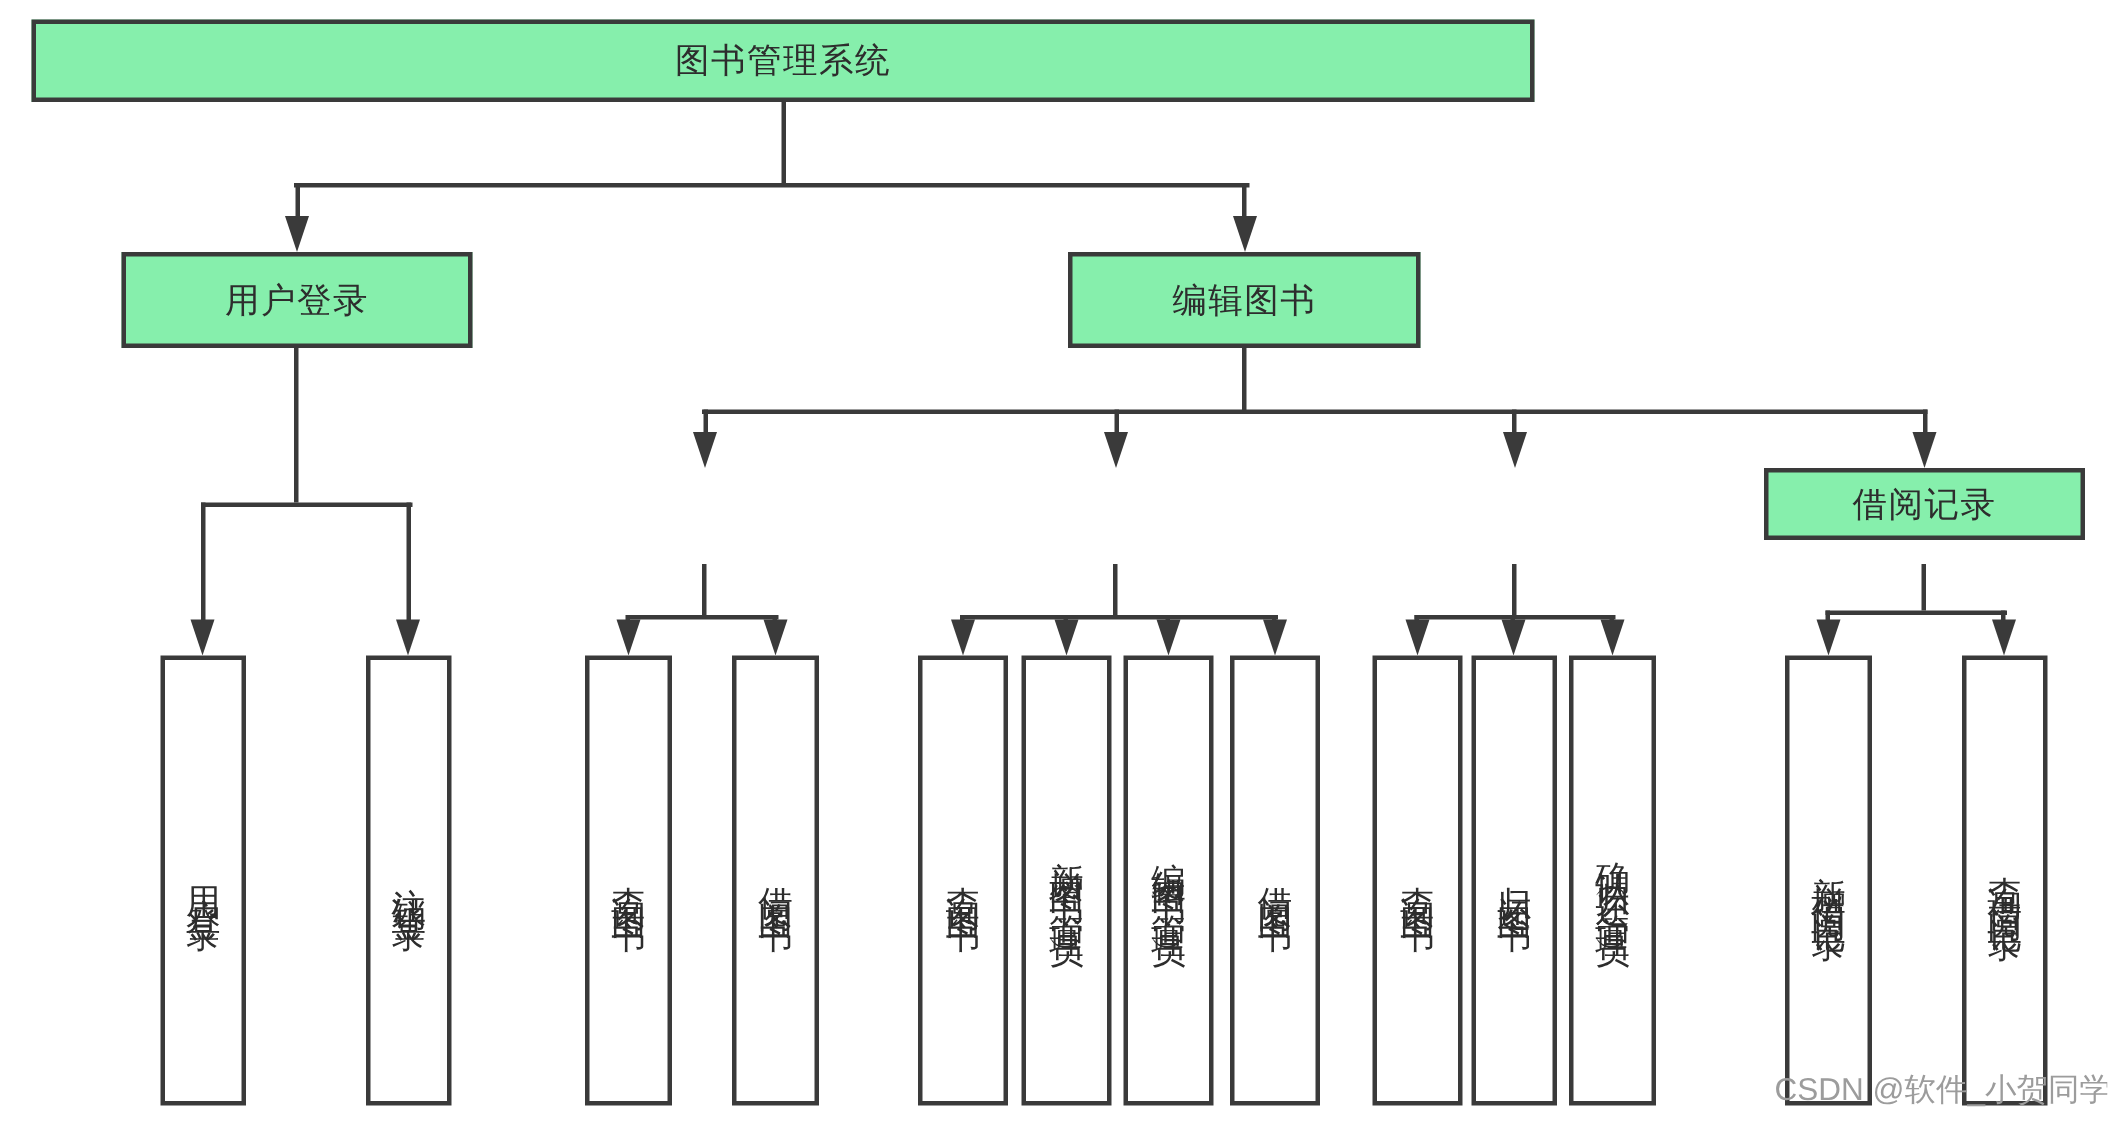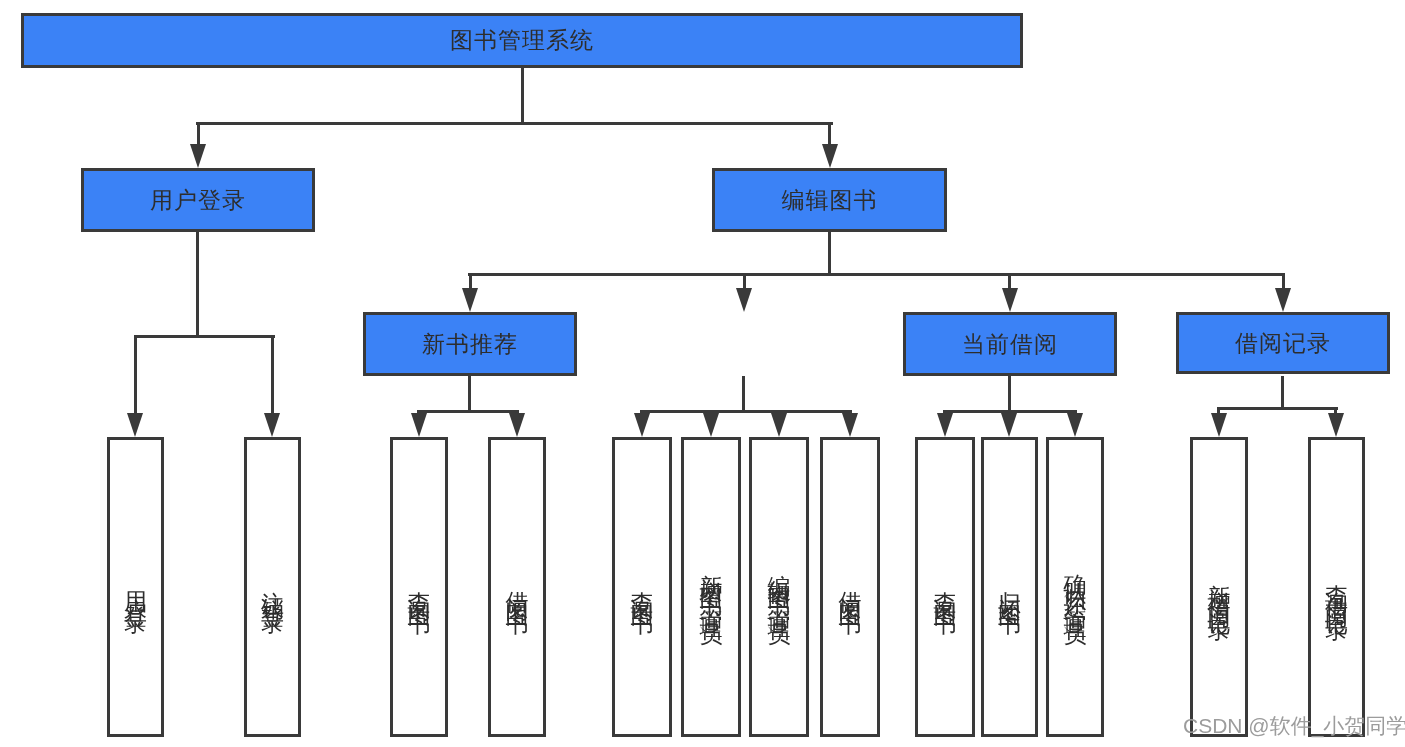--- a/index.html
+++ b/index.html
@@ -8,21 +8,21 @@
     --watermark:#9c9c9c;
     --background:#ffffff;
   }
   html,body{margin:0;padding:0;background:var(--background);}
   .canvas{
     position:relative;width:1405px;height:747px;background:var(--background);
     font-family:"Liberation Sans",sans-serif;overflow:hidden;
   }
   .box{
     position:absolute;box-sizing:border-box;border:3px solid var(--line);
-    background:#3b82f6;display:flex;align-items:center;justify-content:center;
+    background:#86efac;display:flex;align-items:center;justify-content:center;
     font-size:23px;color:var(--text);letter-spacing:1px;white-space:nowrap;
   }
   .vbox{
     position:absolute;box-sizing:border-box;border:3px solid var(--line);
     background:#fff;display:flex;align-items:center;justify-content:center;
   }
   .vtext{
     writing-mode:vertical-rl;text-orientation:mixed;
     font-size:23px;color:var(--text);letter-spacing:7px;line-height:1;
   }
@@ -66,23 +66,21 @@
   <div class="hline" style="left:468px;top:273px;width:817px"></div>
   <div class="vline" style="left:469px;top:273px;height:18px"></div>
   <div class="arrow" style="left:462px;top:288px"></div>
   <div class="vline" style="left:743px;top:273px;height:18px"></div>
   <div class="arrow" style="left:736px;top:288px"></div>
   <div class="vline" style="left:1008px;top:273px;height:18px"></div>
   <div class="arrow" style="left:1002px;top:288px"></div>
   <div class="vline" style="left:1282px;top:273px;height:18px"></div>
   <div class="arrow" style="left:1275px;top:288px"></div>
 
-  <div class="box" style="left:363px;top:312px;width:214px;height:64px">新书推荐</div>
-  <div class="box" style="left:903px;top:312px;width:214px;height:64px">当前借阅</div>
-  <div class="box" style="left:1176px;top:312px;width:214px;height:62px">借阅记录</div>
+  <div class="box" style="left:1176px;top:312px;width:214px;height:48px">借阅记录</div>
 
   <div class="vline" style="left:468px;top:376px;height:34px"></div>
   <div class="hline" style="left:418px;top:410px;width:101px"></div>
   <div class="vline" style="left:417px;top:410px;height:10px"></div>
   <div class="arrow" style="left:411px;top:413px"></div>
   <div class="vline" style="left:515px;top:410px;height:10px"></div>
   <div class="arrow" style="left:509px;top:413px"></div>
 
   <div class="vline" style="left:742px;top:376px;height:34px"></div>
   <div class="hline" style="left:640px;top:410px;width:212px"></div>

